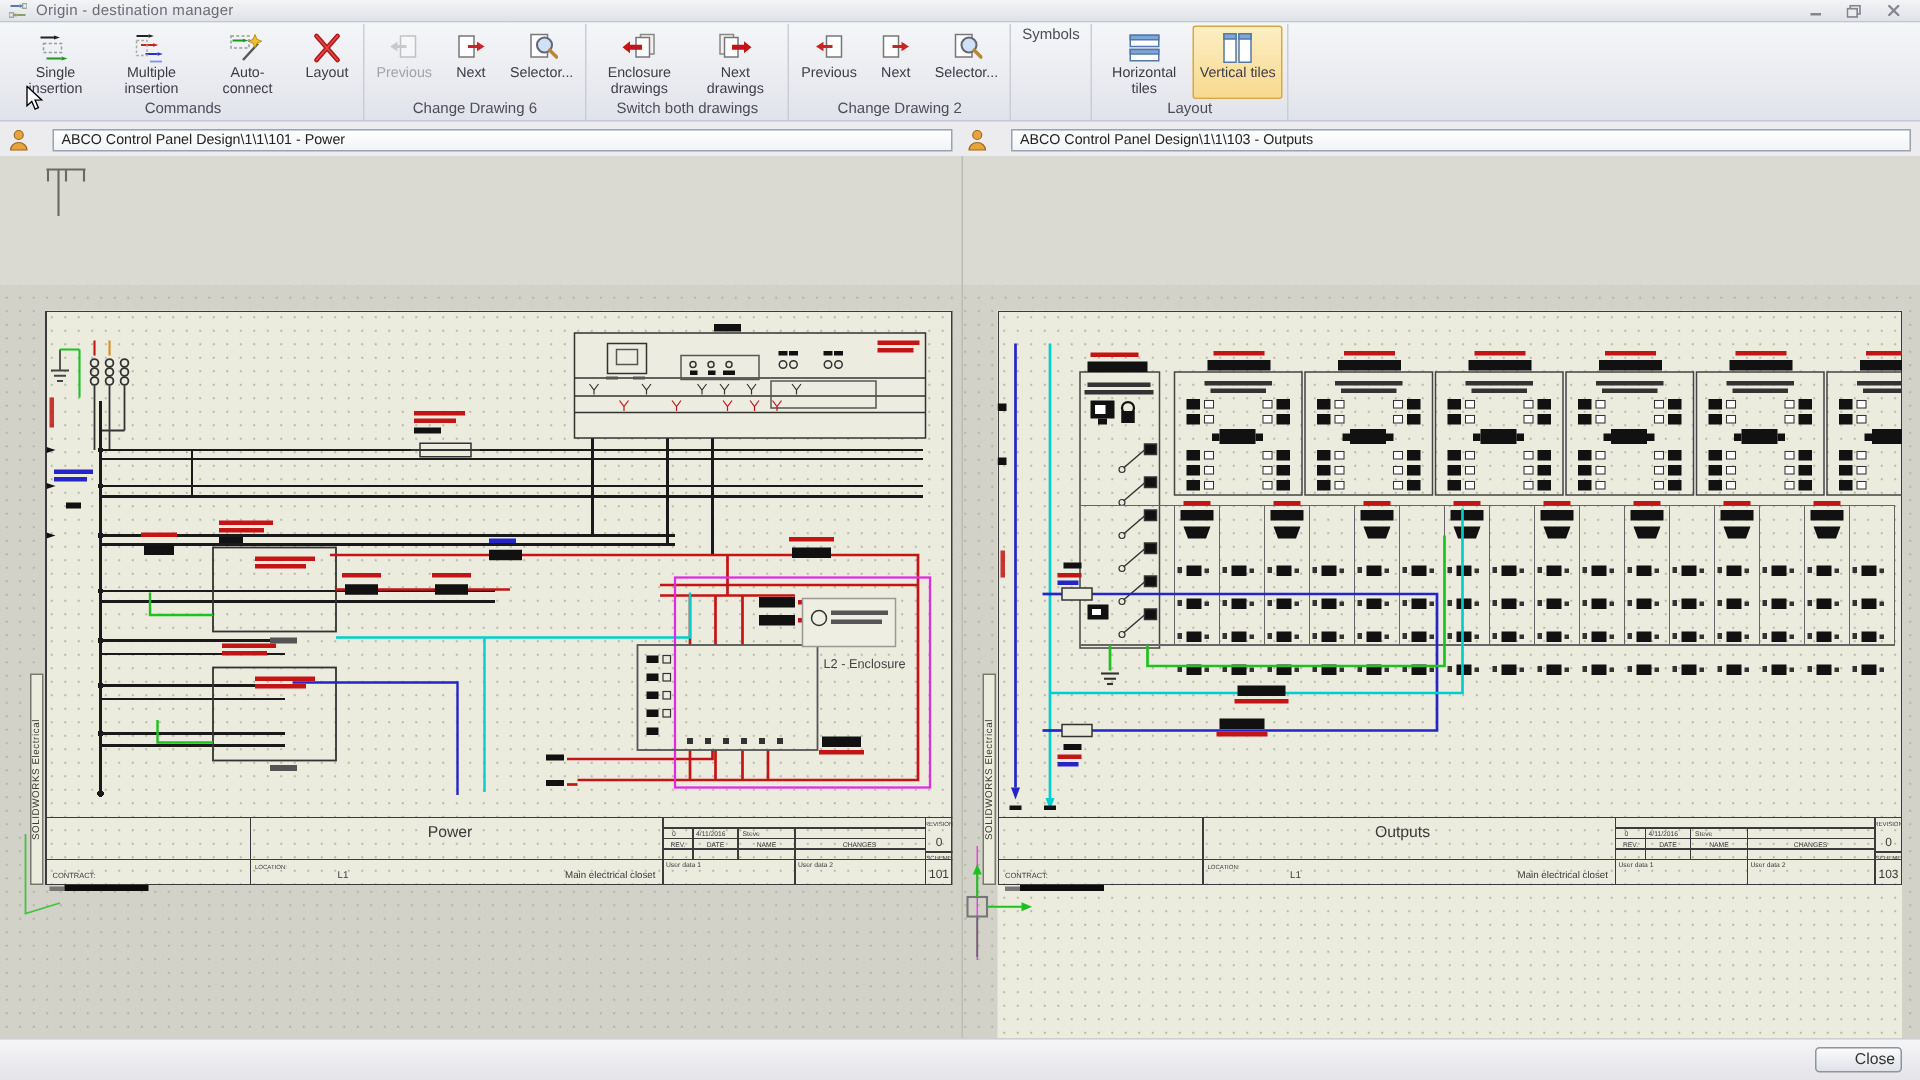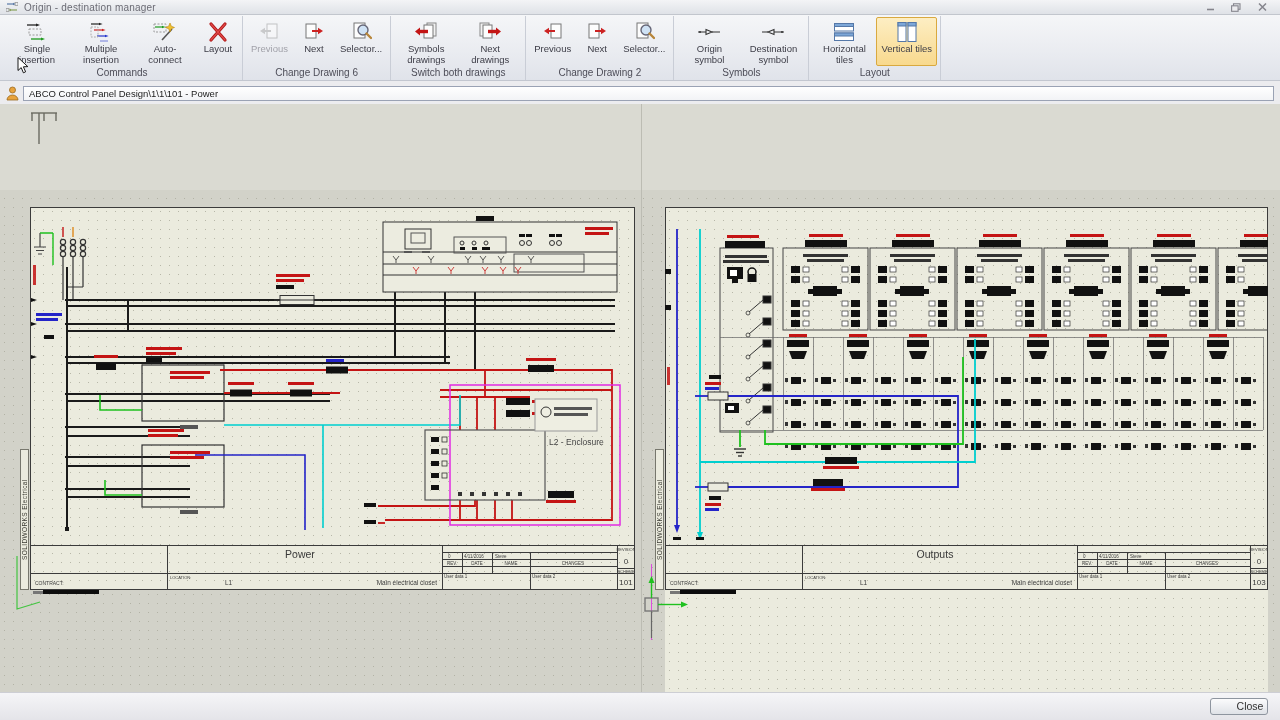--- a/index.html
+++ b/index.html
@@ -27,21 +27,21 @@
     padding:2px 4px 0 4px; min-width:42px; border:1px solid transparent; border-radius:2px; cursor:default; }
   .rbtn .ricon { height:24px; display:flex; align-items:center; justify-content:center; }
   .rbtn .rlabel { font-size:9.5px; line-height:10.5px; color:#3c3c46; text-align:center; max-width:54px; }
   .rbtn.disabled .rlabel { color:#a2a2aa; }
   .rbtn.disabled .ricon { opacity:.45; filter:grayscale(1); }
   .rbtn.selected { background:linear-gradient(#fdeec3,#f8d98e); border:1px solid #d9a93f; }
 
   
   .hdrrow { position:absolute; top:84px; left:0; right:0; height:19px; display:flex; padding:1px 6px; gap:10px;
     background:#ececef; }
-  .hdr { flex:1; display:flex; align-items:center; gap:4px; }
+  .hdr { flex:1; display:flex; align-items:center; gap:16px; }
   .hdr-field { flex:1; height:15px; background:linear-gradient(#ffffff,#f2f3f6);
     border:1px solid #9aa2b4; font-size:9.5px; color:#222; padding:1px 5px 0 5px; white-space:nowrap; overflow:hidden; }
 
   
   .workspace { position:absolute; top:104px; left:0; right:0; height:588px;
     background-color:#d2d2c9;
     background-image:radial-gradient(circle,#b2b2a5 .8px,transparent .9px);
     background-size:9px 9px; overflow:hidden; }
   .plain-top { position:absolute; top:0; left:0; right:0; height:86px; background:#dadad2; }
   .pane-divider { position:absolute; top:0; bottom:0; left:641px; width:1px; background:#bcbcb3; }
@@ -201,21 +201,21 @@
       <div class="grp-btns">
         <div class="rbtn">
           <span class="ricon">
             <svg width="24" height="22" viewBox="0 0 24 22">
               <rect x="13" y="2" width="9" height="13" fill="#f2f2f2" stroke="#888"></rect>
               <rect x="10" y="4" width="9" height="13" fill="#fdfdfd" stroke="#777"></rect>
               <path d="M14,10.5 h-9" stroke="#c31515" stroke-width="3.4"></path>
                 <path d="M6,6.5 l-5,4 5,4 z" fill="#c31515"></path>
             </svg>
           </span>
-          <span class="rlabel">Symbols drawings</span>
+          <span class="rlabel">Enclosure drawings</span>
         </div>
         <div class="rbtn">
           <span class="ricon">
             <svg width="24" height="22" viewBox="0 0 24 22">
               <rect x="2" y="2" width="9" height="13" fill="#f2f2f2" stroke="#888"></rect>
               <rect x="5" y="4" width="9" height="13" fill="#fdfdfd" stroke="#777"></rect>
               <path d="M10,10.5 h9" stroke="#c31515" stroke-width="3.4"></path>
                 <path d="M18,6.5 l5,4 -5,4 z" fill="#c31515"></path>
             </svg>
           </span>
@@ -255,42 +255,20 @@
               <path d="M16.5,12.5 L21,17" stroke="#b8863a" stroke-width="2.4" stroke-linecap="round"></path>
             </svg>
           </span>
           <span class="rlabel">Selector...</span>
         </div>
       </div>
       <div class="grp-label">Change Drawing 2</div>
     </div>
 
     <div class="grp">
-      <div class="grp-btns">
-        <div class="rbtn">
-          <span class="ricon">
-            <svg width="26" height="22" viewBox="0 0 26 22">
-              <path d="M2,11 h8 M16,11 h8" stroke="#333" stroke-width="1.2"></path>
-              <path d="M10,8.5 L16,11 L10,13.5 z" fill="none" stroke="#333" stroke-width="1.1"></path>
-              <circle cx="4" cy="11" r="1" fill="#333"></circle>
-            </svg>
-          </span>
-          <span class="rlabel">Origin symbol</span>
-        </div>
-        <div class="rbtn">
-          <span class="ricon">
-            <svg width="26" height="22" viewBox="0 0 26 22">
-              <path d="M2,11 h6 M14,11 h10" stroke="#333" stroke-width="1.2"></path>
-              <path d="M14,8.5 L8,11 L14,13.5 z" fill="none" stroke="#333" stroke-width="1.1"></path>
-              <circle cx="22" cy="11" r="1" fill="#333"></circle>
-            </svg>
-          </span>
-          <span class="rlabel">Destination symbol</span>
-        </div>
-      </div>
       <div class="grp-label">Symbols</div>
     </div>
 
     <div class="grp">
       <div class="grp-btns">
         <div class="rbtn">
           <span class="ricon">
             <svg width="22" height="22" viewBox="0 0 22 22">
               <rect x="1.5" y="2.5" width="19" height="7.5" fill="#fff" stroke="#5578a8"></rect>
               <rect x="1.5" y="2.5" width="19" height="3" fill="#7da7d8" stroke="#5578a8"></rect>
@@ -316,20 +294,27 @@
     </div>
   </div>
 
   <div class="hdrrow">
     <div class="hdr">
       <svg width="13" height="15" viewBox="0 0 13 15">
         <circle cx="6.5" cy="4" r="3" fill="#e8a33d" stroke="#9a6a20" stroke-width=".8"></circle>
         <path d="M1,14 a5.5,5 0 0 1 11,0 z" fill="#e8a33d" stroke="#9a6a20" stroke-width=".8"></path>
       </svg>
       <div class="hdr-field">ABCO Control Panel Design\1\1\101 - Power</div>
+    </div>
+    <div class="hdr">
+      <svg width="13" height="15" viewBox="0 0 13 15">
+        <circle cx="6.5" cy="4" r="3" fill="#e8a33d" stroke="#9a6a20" stroke-width=".8"></circle>
+        <path d="M1,14 a5.5,5 0 0 1 11,0 z" fill="#e8a33d" stroke="#9a6a20" stroke-width=".8"></path>
+      </svg>
+      <div class="hdr-field">ABCO Control Panel Design\1\1\103 - Outputs</div>
     </div>
   </div>
 
   <div class="workspace">
     <div class="plain-top"></div>
     <div class="pane-divider"></div>
 
     <svg class="overlay" style="left:28px;top:2px" width="34" height="42">
       <g stroke="#6a6a62" stroke-width="1.4" fill="none">
         <line x1="3" y1="7" x2="29" y2="7"></line>

